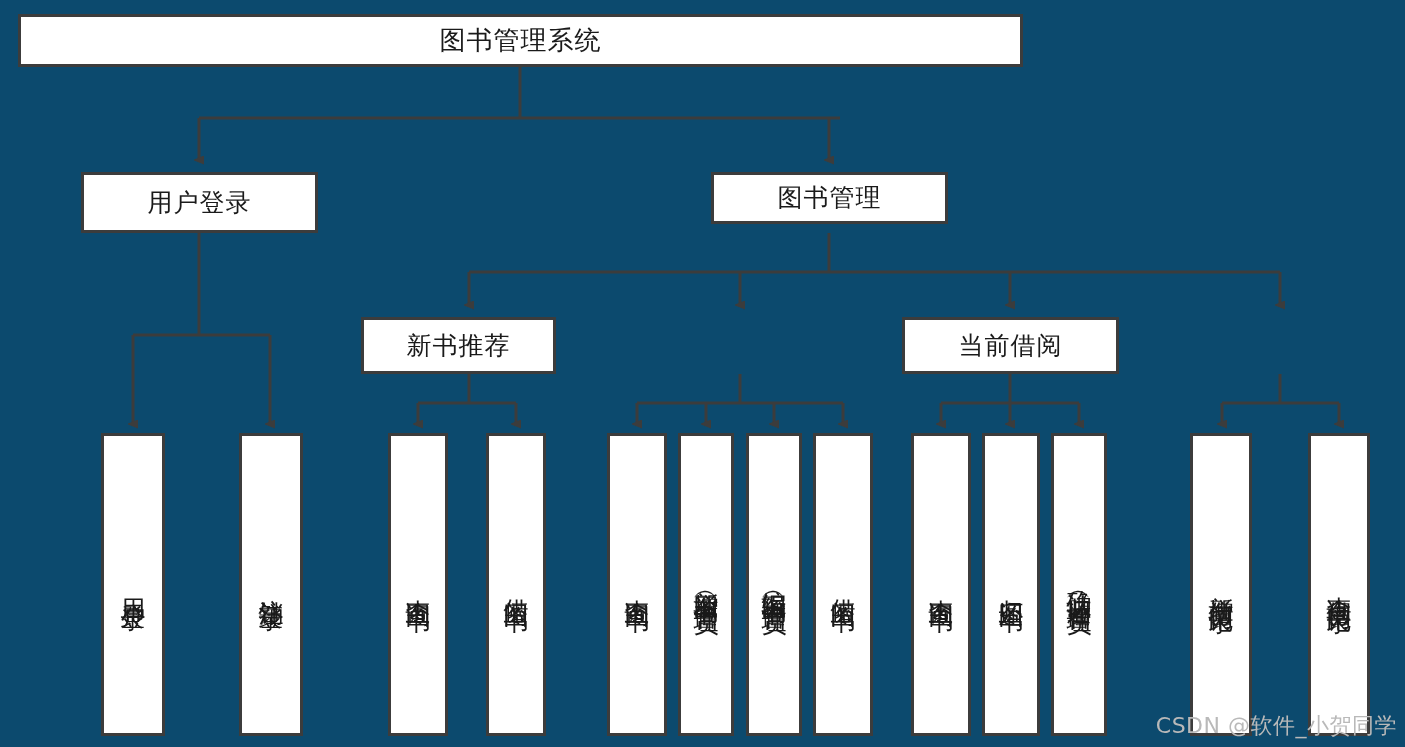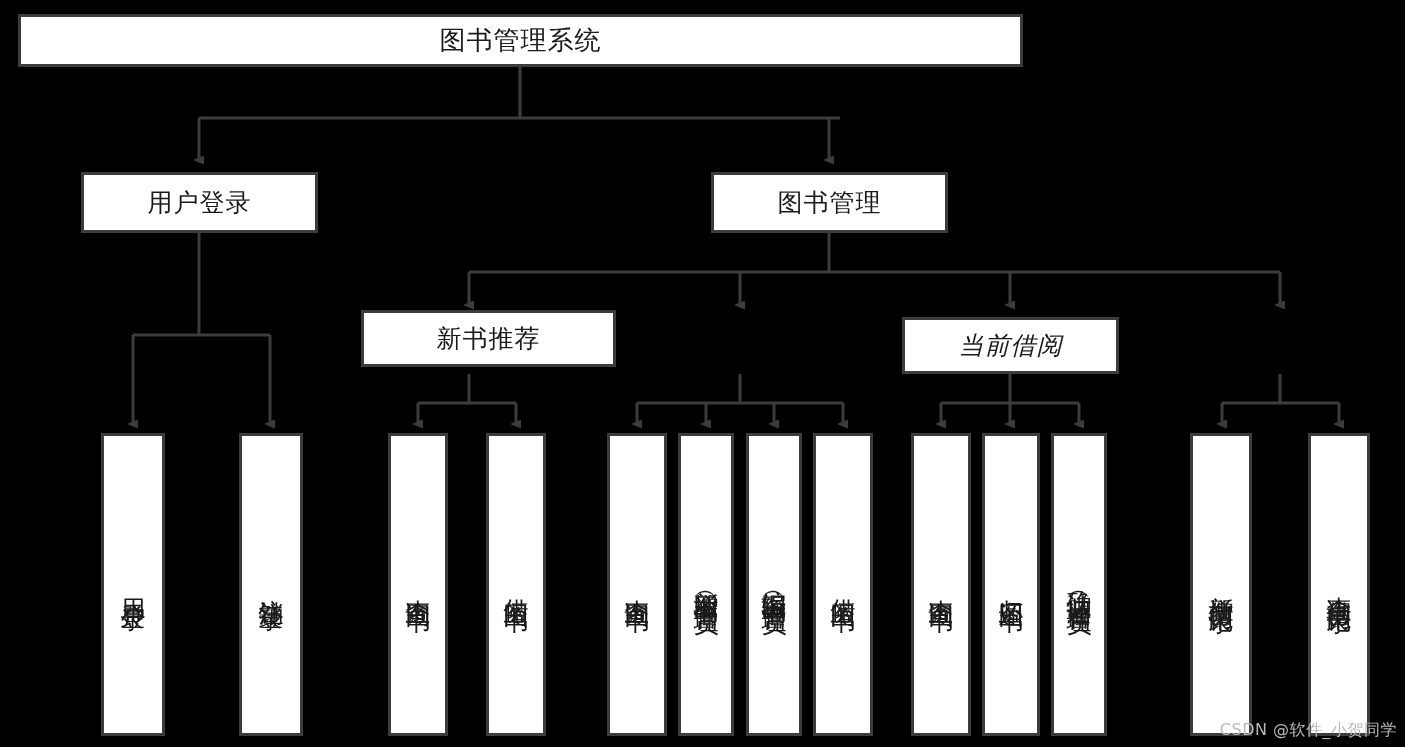--- a/index.html
+++ b/index.html
@@ -7,21 +7,21 @@
     padding: 0;
     background: #ffffff;
   }
   body {
     font-family: "DejaVu Sans", "Liberation Sans", sans-serif;
   }
   #diagram-root {
     position: relative;
     width: 1405px;
     height: 747px;
-    background: #000000;
+    background: #0c4a6e;
     overflow: hidden;
   }
   #connector-layer {
     position: absolute;
     left: 0;
     top: 0;
     width: 1405px;
     height: 747px;
     pointer-events: none;
   }
@@ -60,21 +60,21 @@
     font-size: 25px;
     line-height: 1.32;
     letter-spacing: 3px;
     white-space: nowrap;
     max-height: 100%;
   }
   #watermark {
     position: absolute;
     right: 8px;
     bottom: 6px;
-    font-size: 16px;
+    font-size: 22px;
     color: #b9b9b9;
     letter-spacing: 0.5px;
     white-space: nowrap;
   }
 </style>
 </head>
 <body>
 
 <div id="diagram-root">
 
@@ -129,28 +129,28 @@
     </g>
   </svg>
 
   <div class="node horiz root" style="left:18px; top:14px; width:1005px; height:53px;">
     <span class="node-label">图书管理系统</span>
   </div>
 
   <div class="node horiz" style="left:81px; top:172px; width:237px; height:61px;">
     <span class="node-label">用户登录</span>
   </div>
-  <div class="node horiz" style="left:711px; top:172px; width:237px; height:61px;">
+  <div class="node horiz" style="left:711px; top:172px; width:237px; height:52px;">
     <span class="node-label">图书管理</span>
   </div>
 
-  <div class="node horiz" style="left:361px; top:310px; width:255px; height:57px;">
+  <div class="node horiz" style="left:361px; top:317px; width:195px; height:57px;">
     <span class="node-label">新书推荐</span>
   </div>
-  <div class="node horiz" style="left:902px; top:317px; width:217px; height:57px;font-style:italic;">
+  <div class="node horiz" style="left:902px; top:317px; width:217px; height:57px;">
     <span class="node-label">当前借阅</span>
   </div>
 
   <div class="node vert" style="left:101px; top:433px; width:64px; height:303px;">
     <span class="node-label">用户登录</span>
   </div>
   <div class="node vert" style="left:239px; top:433px; width:64px; height:303px;">
     <span class="node-label">注销登录</span>
   </div>
 

